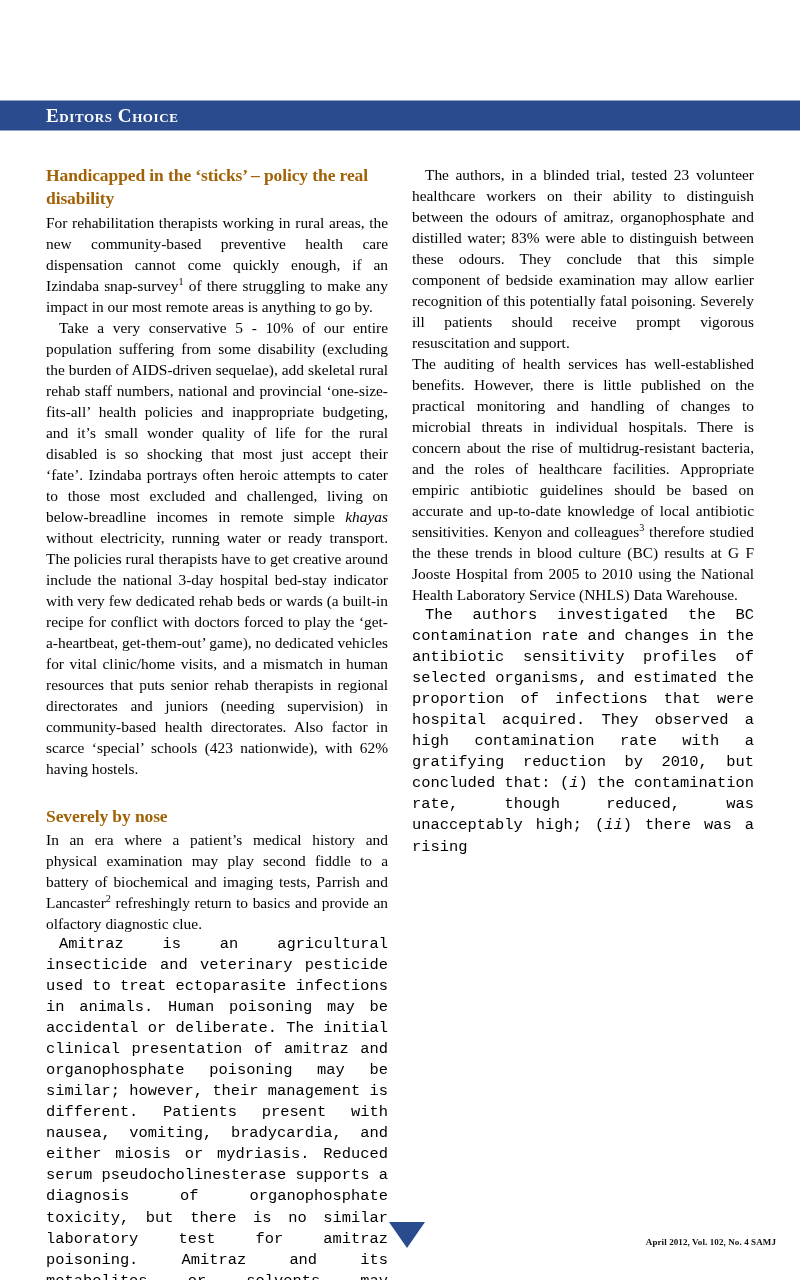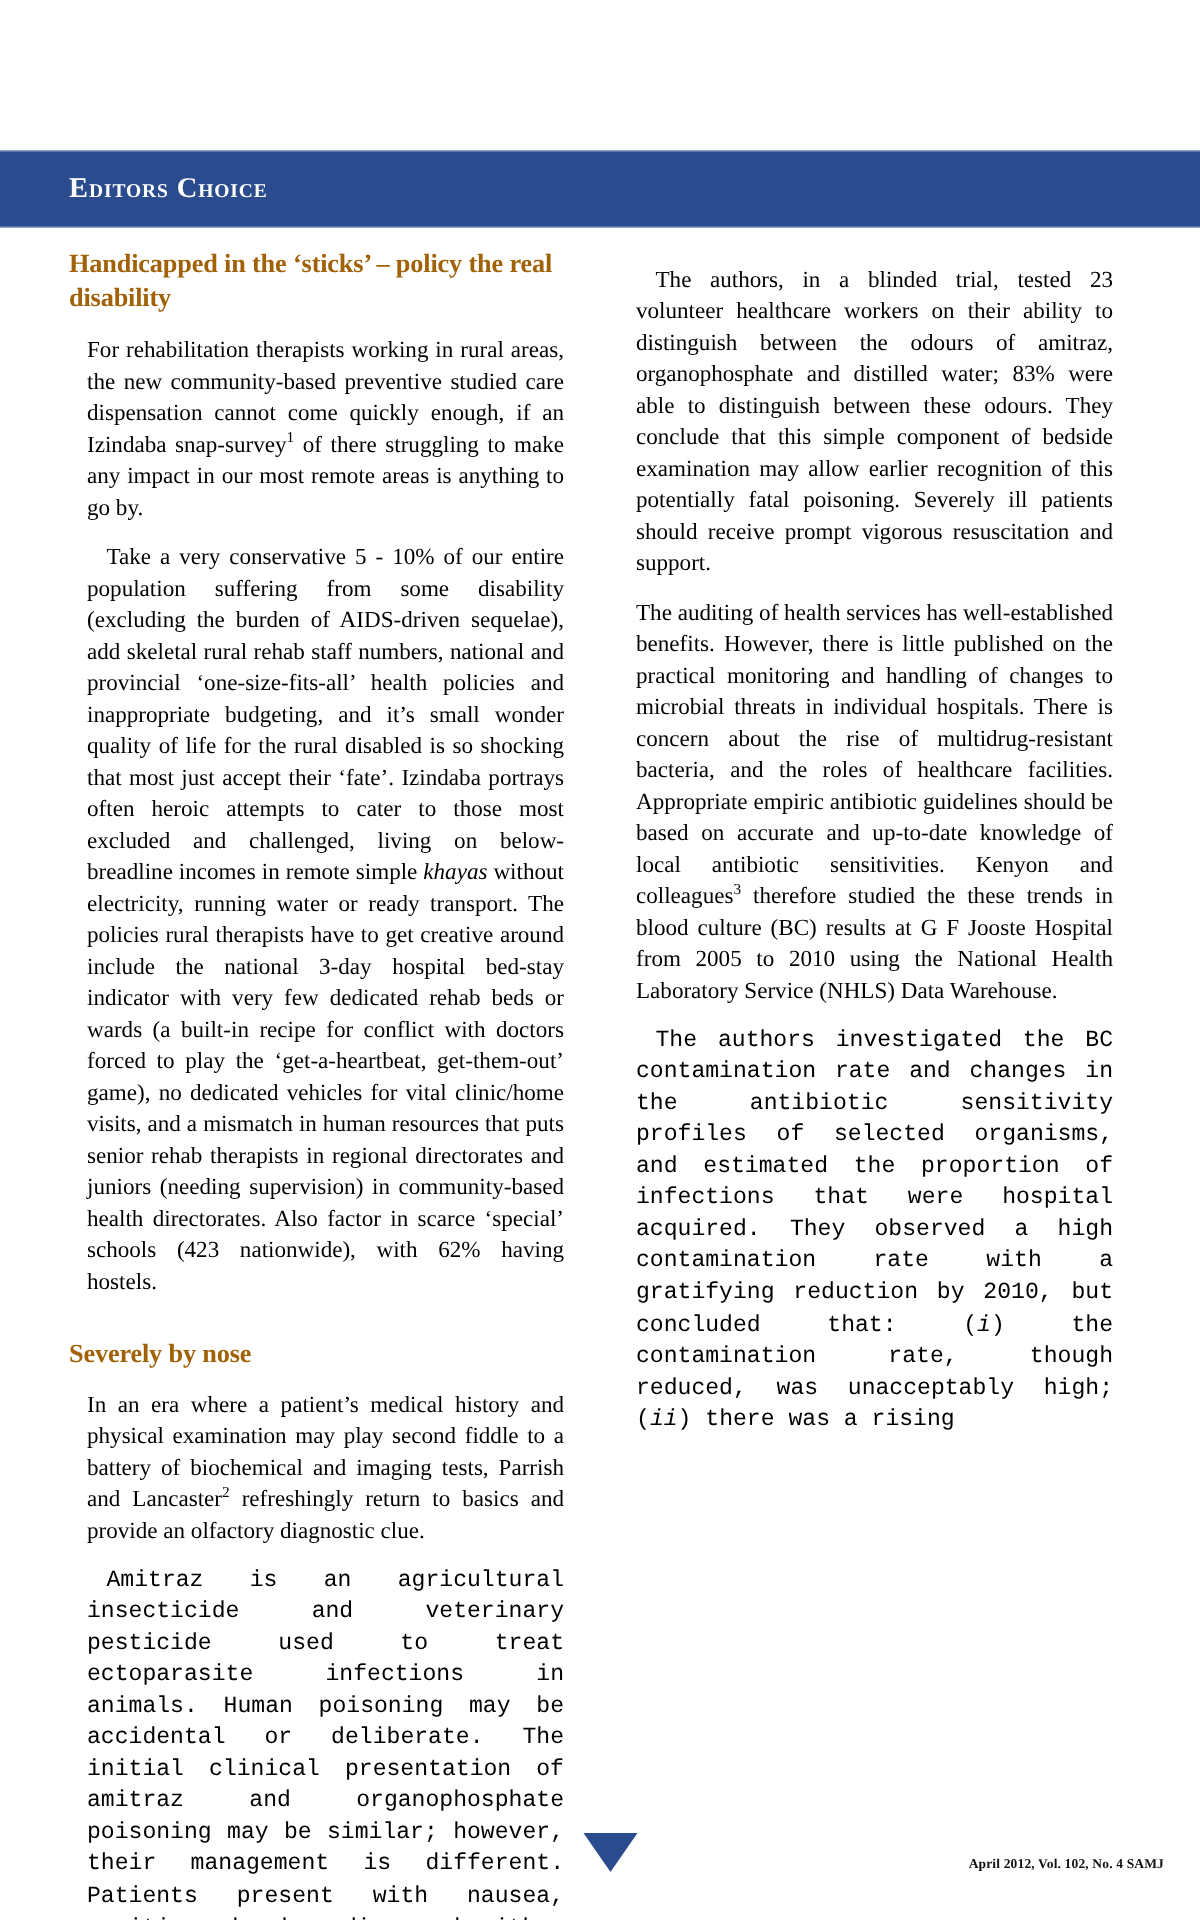--- a/index.html
+++ b/index.html
@@ -22,21 +22,21 @@
     width: 800px;
     height: 1280px;
   }
 
   
   .banner {
     position: absolute;
     left: 0;
     top: 100px;
     width: 800px;
-    height: 52px;
+    height: 31px;
     background: #2a4b8d;
     box-sizing: border-box;
     border-top: 1px solid #8fa3c6;
     border-bottom: 1px solid #8fa3c6;
   }
   .banner-title {
     position: absolute;
     left: 46px;
     top: 50%;
     transform: translateY(-50%);
@@ -77,21 +77,21 @@
   h2.sec-head.spaced {
     margin-top: 26px;
   }
 
   p.body {
     font-family: "Liberation Serif", "DejaVu Serif", serif;
     font-size: 15.4px;
     line-height: 1.365;
     text-align: justify;
     text-justify: inter-word;
-    margin: 12px;
+    margin: 0;
     padding: 0;
     -webkit-hyphens: none;
     hyphens: none;
   }
   p.body.indent {
     text-indent: 13px;
   }
   p.body:last-child {
     text-align: justify;
     font-family: Liberation Mono, monospace;
@@ -135,21 +135,21 @@
   <div class="banner">
     <span class="banner-title">Editors Choice</span>
   </div>
 
   <div class="columns">
 
     <div class="col">
 
       <h2 class="sec-head">Handicapped in the ‘sticks’ – policy the real disability</h2>
 
-      <p class="body"><span>For rehabilitation therapists working in rural areas, the new community-based preventive studied care dispensation cannot come quickly enough, if an Izindaba snap-survey</span><sup>1</sup><span> of there struggling to make any impact in our most remote areas is anything to go by.</span></p>
+      <p class="body"><span>For rehabilitation therapists working in rural areas, the new community-based preventive health care dispensation cannot come quickly enough, if an Izindaba snap-survey</span><sup>1</sup><span> of there struggling to make any impact in our most remote areas is anything to go by.</span></p>
 
       <p class="body indent"><span>Take a very conservative 5 - 10% of our entire population suffering from some disability (excluding the burden of AIDS-driven sequelae), add skeletal rural rehab staff numbers, national and provincial ‘one-size-fits-all’ health policies and inappropriate budgeting, and it’s small wonder quality of life for the rural disabled is so shocking that most just accept their ‘fate’. Izindaba portrays often heroic attempts to cater to those most excluded and challenged, living on below-breadline incomes in remote simple </span><span class="it">khayas</span><span> without electricity, running water or ready transport. The policies rural therapists have to get creative around include the national 3-day hospital bed-stay indicator with very few dedicated rehab beds or wards (a built-in recipe for conflict with doctors forced to play the ‘get-a-heartbeat, get-them-out’ game), no dedicated vehicles for vital clinic/home visits, and a mismatch in human resources that puts senior rehab therapists in regional directorates and juniors (needing supervision) in community-based health directorates. Also factor in scarce ‘special’ schools (423 nationwide), with 62% having hostels.</span></p>
 
       <h2 class="sec-head spaced">Severely by nose</h2>
 
       <p class="body"><span>In an era where a patient’s medical history and physical examination may play second fiddle to a battery of biochemical and imaging tests, Parrish and Lancaster</span><sup>2</sup><span> refreshingly return to basics and provide an olfactory diagnostic clue.</span></p>
 
       <p class="body indent">Amitraz is an agricultural insecticide and veterinary pesticide used to treat ectoparasite infections in animals. Human poisoning may be accidental or deliberate. The initial clinical presentation of amitraz and organophosphate poisoning may be similar; however, their management is different. Patients present with nausea, vomiting, bradycardia, and either miosis or mydriasis. Reduced serum pseudocholinesterase supports a diagnosis of organophosphate toxicity, but there is no similar laboratory test for amitraz poisoning. Amitraz and its metabolites or solvents may contribute to a characteristic ‘mothball-like’ or ‘dry-cleaning’ odour in the poisoned patient, which is often particularly noticeable on endotracheal suctioning.</p>
 
     </div>

